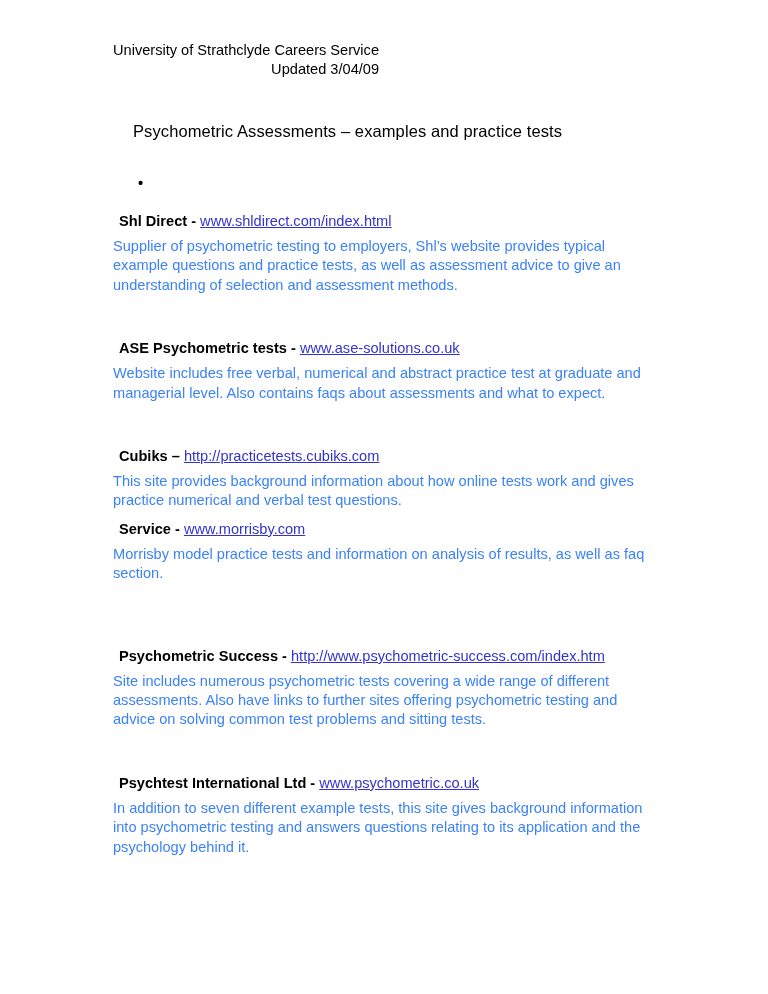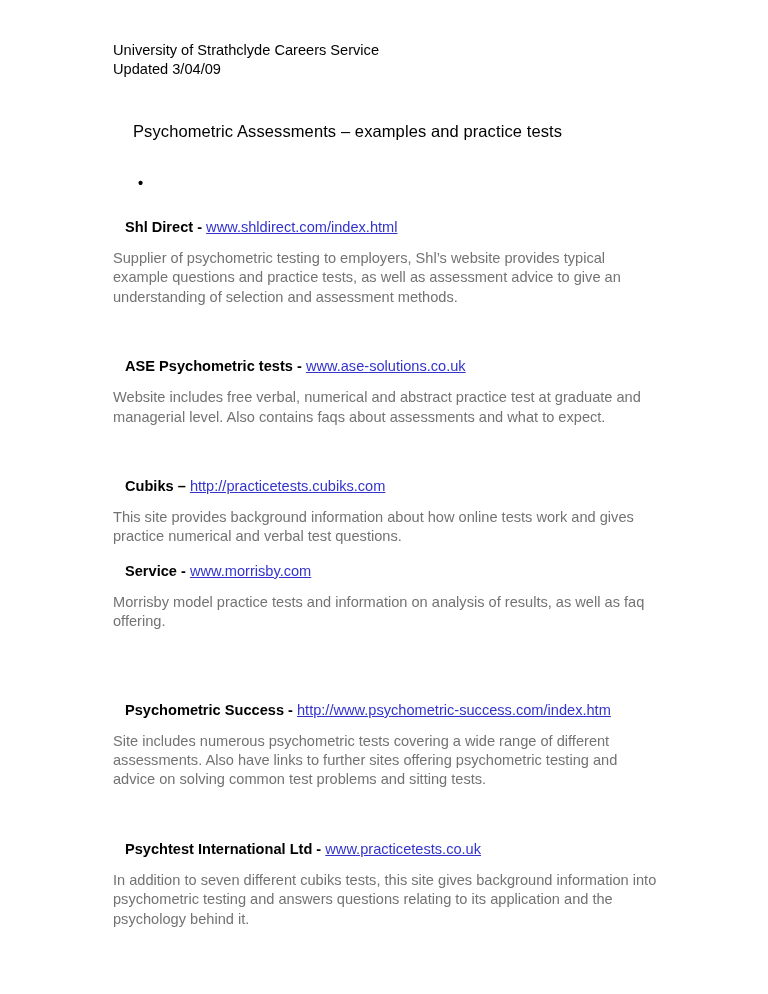--- a/index.html
+++ b/index.html
@@ -24,21 +24,21 @@
   }
   
   .doc-header {
     position: absolute;
     left: 113px;
     top: 41px;
     font-size: 14.6px;
     line-height: 19px;
     color: #000000;
   }
-  .doc-header div { white-space: pre; }
+  .doc-header div { white-space: pre; text-align: right; }
 
   
   .doc-title {
     position: absolute;
     left: 133px;
     top: 122px;
     font-size: 16.5px;
     font-weight: normal;
     letter-spacing: 0.1px;
     white-space: pre;
@@ -71,37 +71,37 @@
   .entries {
     position: absolute;
     left: 113px;
     top: 206px;
     width: 545px;
   }
   .entry { margin: 0; }
   .entry-heading {
     font-size: 14.6px;
     line-height: 19px;
-    margin: 12px;
+    margin: 6px;
   }
   .entry-name {
     font-weight: bold;
     color: #000000;
   }
   .entry-link {
     color: #3333cc;
     text-decoration: underline;
     font-weight: normal;
     word-break: break-all;
   }
   .entry-desc {
     font-size: 14.6px;
     line-height: 19.4px;
     margin: 0;
-    color: #737373;
+    color: #3b82f6;
   }
   
   .gap-lg { height: 38px; }
   .gap-md { height: 38px; }
   .gap-sm { height: 3px; }
   .gap-xl { height: 57px; }
 </style>
 </head>
 <body>
 
@@ -146,39 +146,39 @@
       </p>
       <p class="entry-desc">This site provides background information about how online tests work and gives practice numerical and verbal test questions.</p>
     </div>
 
     <div class="gap-sm"></div>
 
     <div class="entry">
       <p class="entry-heading">
         <span class="entry-name">Service - </span><a class="entry-link" href="#">www.morrisby.com</a>
       </p>
-      <p class="entry-desc">Morrisby model practice tests and information on analysis of results, as well as faq offering.</p>
+      <p class="entry-desc">Morrisby model practice tests and information on analysis of results, as well as faq section.</p>
     </div>
 
     <div class="gap-xl"></div>
 
     <div class="entry">
       <p class="entry-heading">
         <span class="entry-name">Psychometric Success - </span><a class="entry-link" href="#">http://www.psychometric-success.com/index.htm</a>
       </p>
       <p class="entry-desc">Site includes numerous psychometric tests covering a wide range of different assessments. Also have links to further sites offering psychometric testing and advice on solving common test problems and sitting tests.</p>
     </div>
 
     <div class="gap-md"></div>
 
     <div class="entry">
       <p class="entry-heading">
-        <span class="entry-name">Psychtest International Ltd - </span><a class="entry-link" href="#">www.practicetests.co.uk</a>
+        <span class="entry-name">Psychtest International Ltd - </span><a class="entry-link" href="#">www.psychometric.co.uk</a>
       </p>
-      <p class="entry-desc">In addition to seven different cubiks tests, this site gives background information into psychometric testing and answers questions relating to its application and the psychology behind it.</p>
+      <p class="entry-desc">In addition to seven different example tests, this site gives background information into psychometric testing and answers questions relating to its application and the psychology behind it.</p>
     </div>
 
     <div class="gap-xl"></div>
 
     <div class="entry">
     </div>
 
   </div>
 </div>
 

